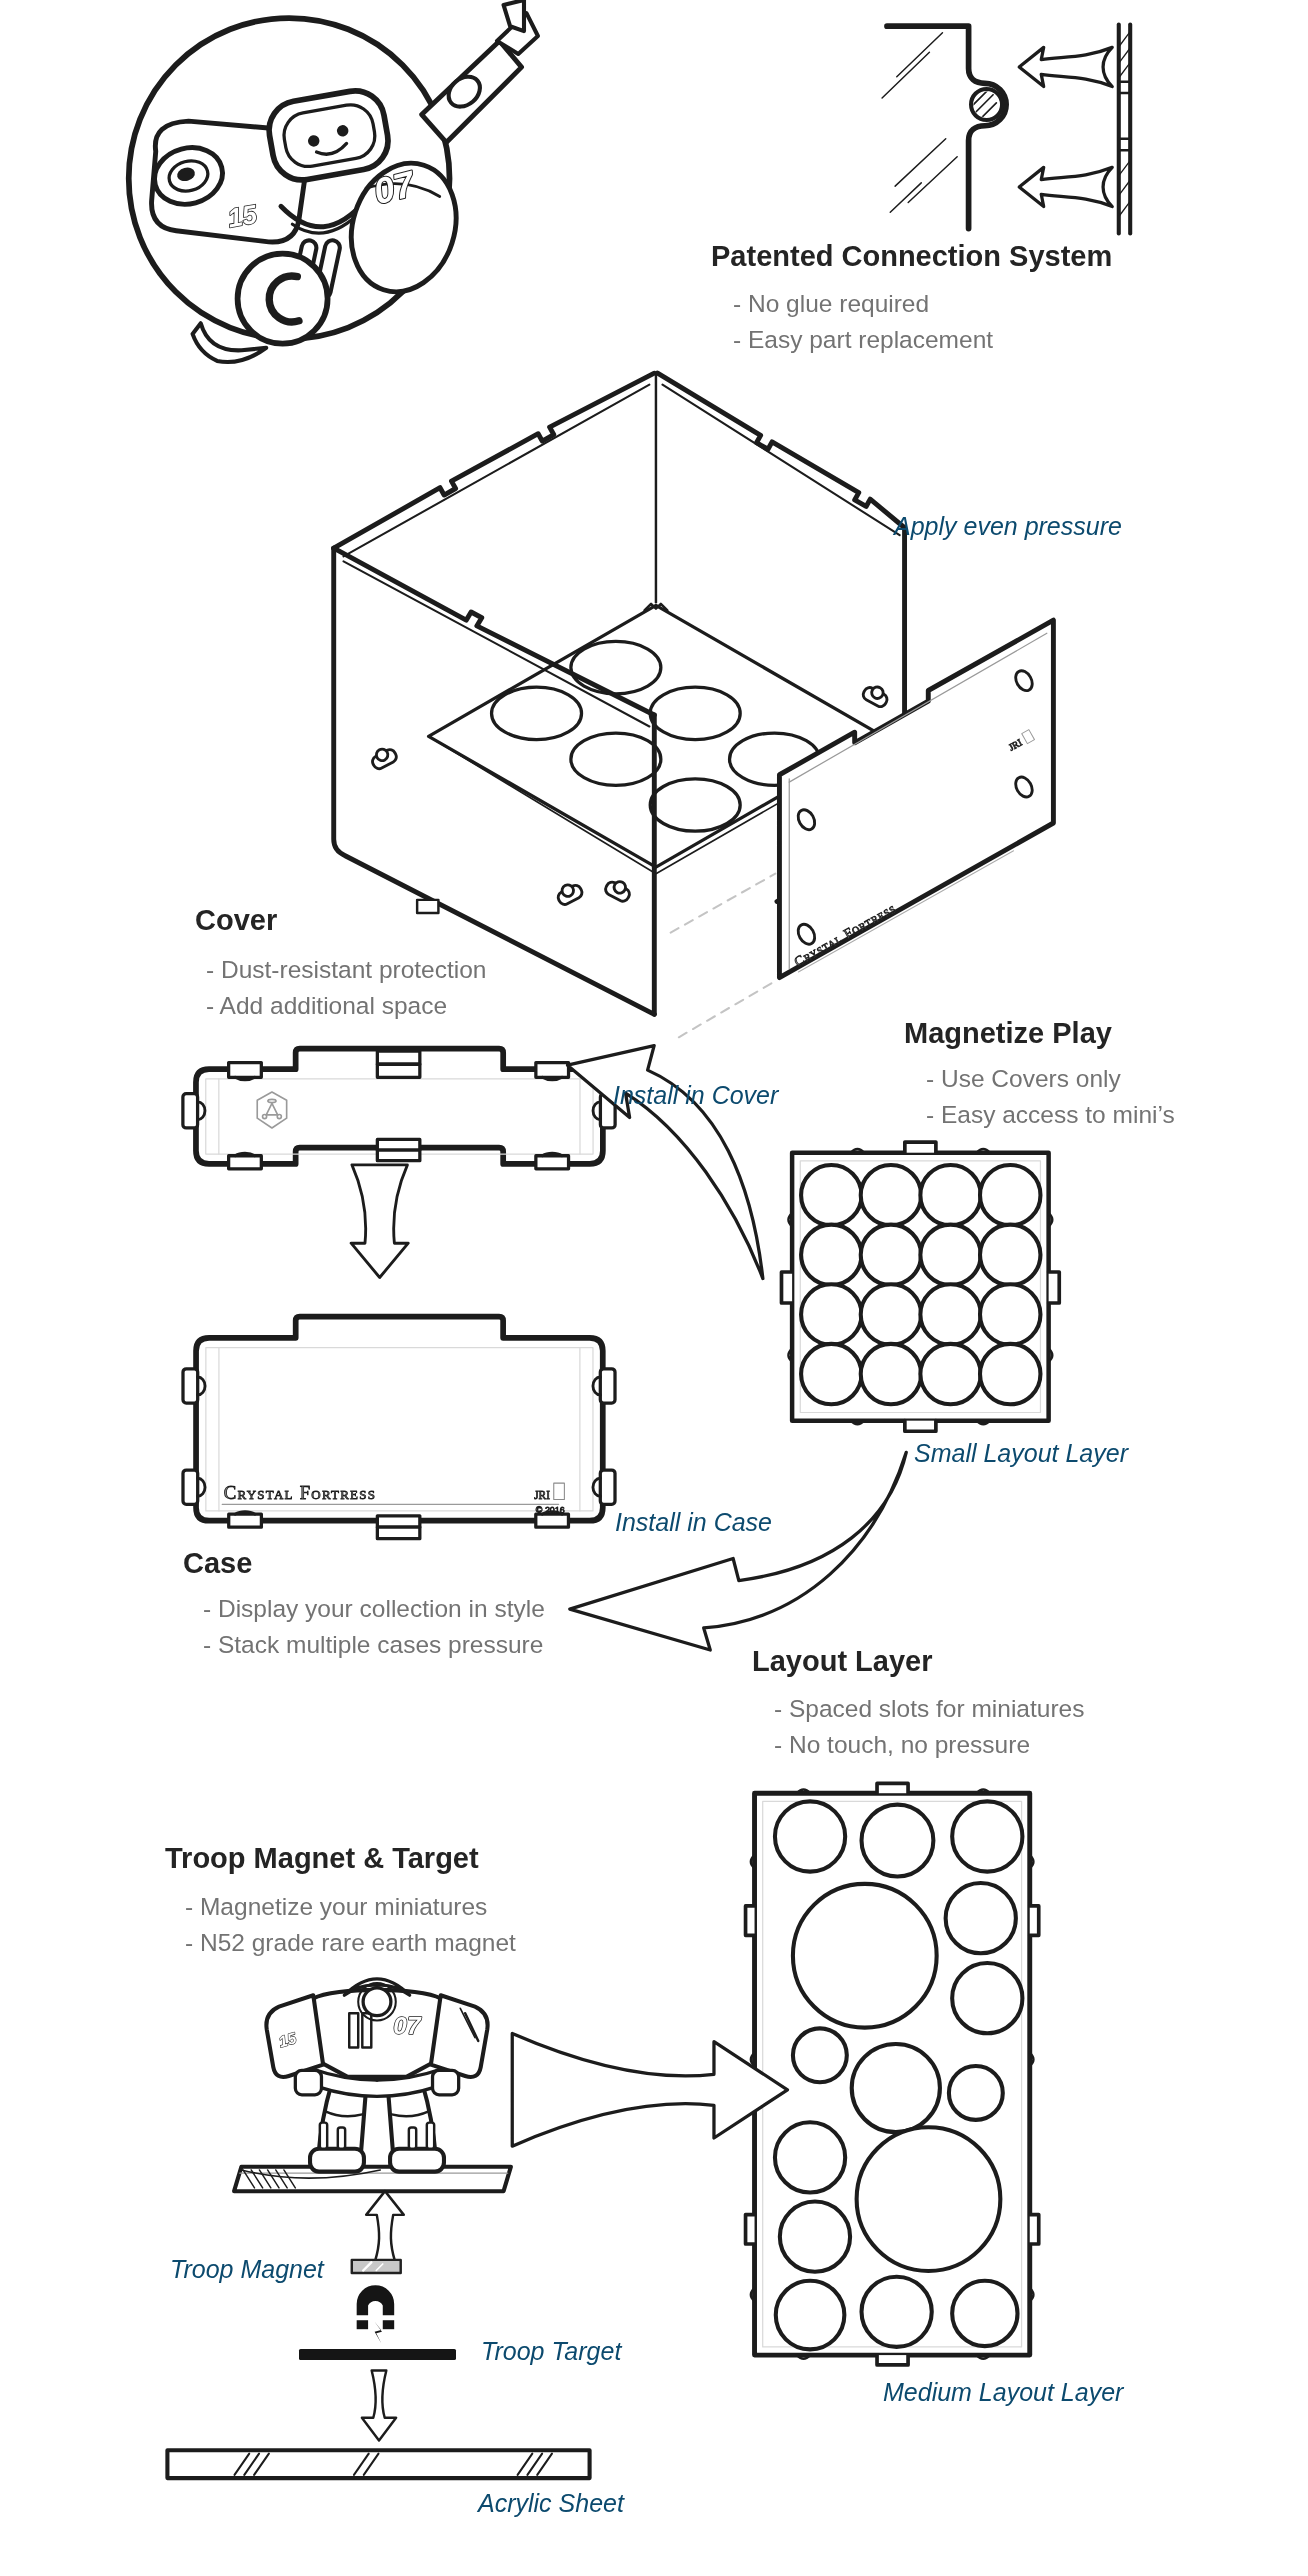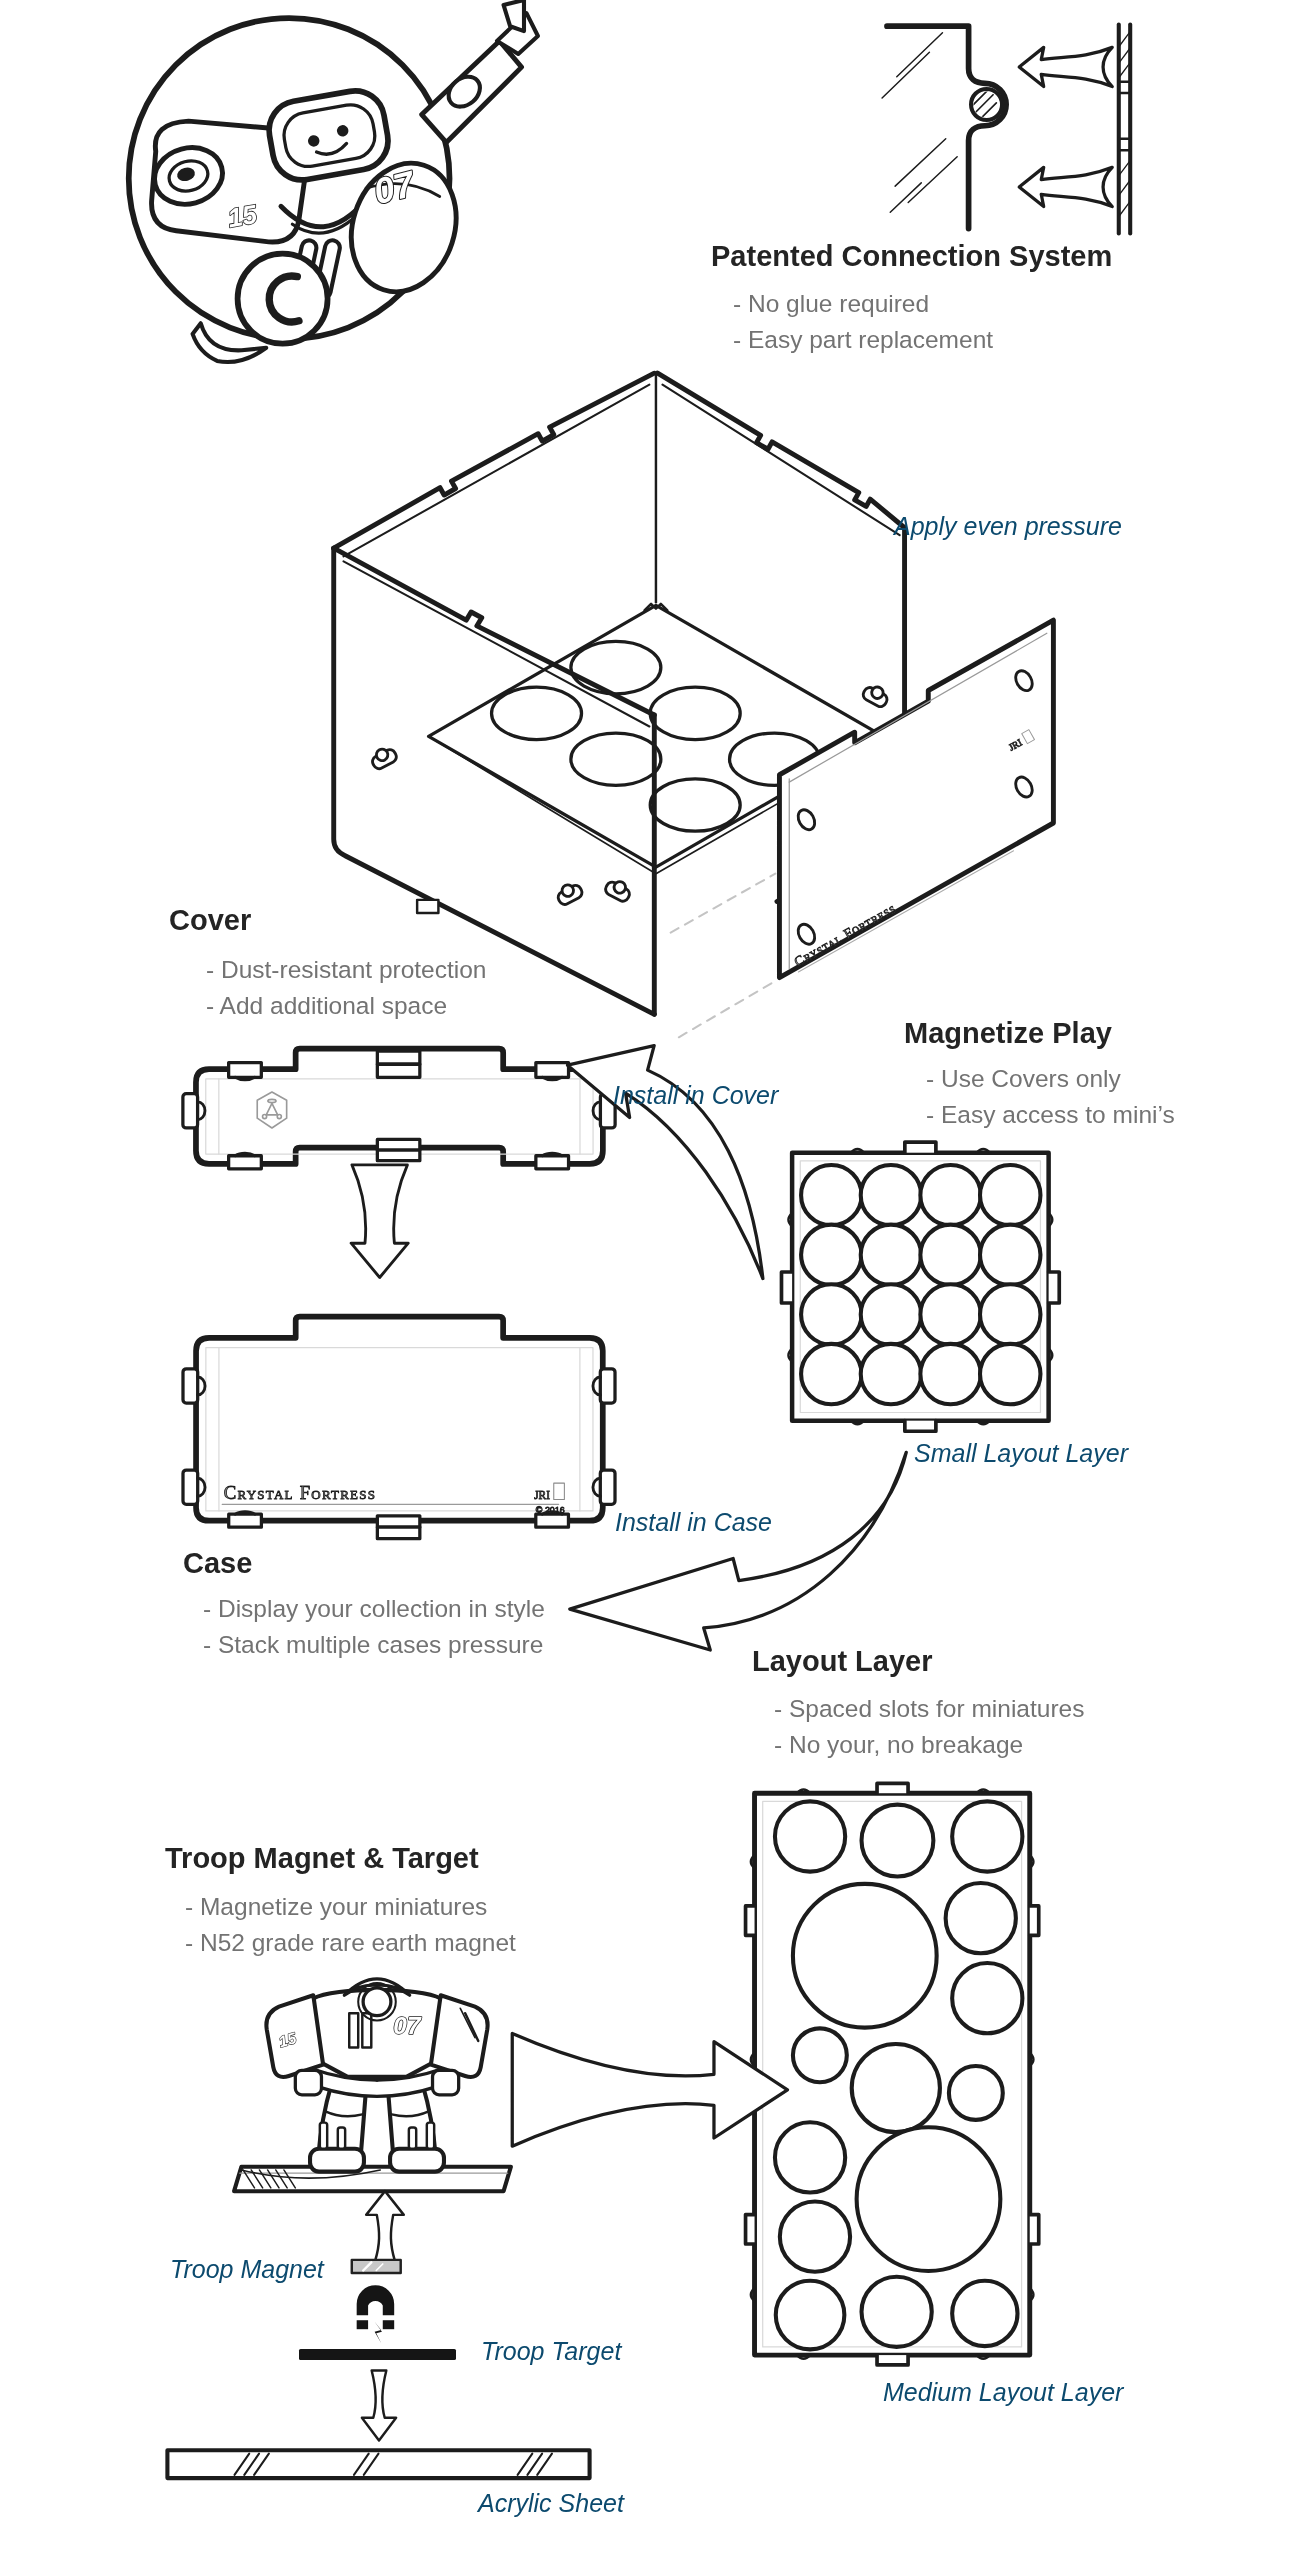--- a/index.html
+++ b/index.html
@@ -196,21 +196,21 @@
       </g>
       <g transform="translate(846,478) rotate(-29.4)">
         <text class="cf" x="0" y="0" font-size="12" fill="#9a9a9a">JRI</text>
         <rect x="22" y="-12" width="10" height="14" stroke="#9a9a9a" stroke-width="1.2" fill="none"></rect>
       </g>
     </g>
   </g>
 </svg>
 <div class="abs it" style="left:894px;top:512px">Apply even pressure</div>
 
-<div class="abs h1" style="left:169px;top:904px;font-size:29px">Cover</div>
+<div class="abs h1" style="left:195px;top:904px;font-size:29px">Cover</div>
 <div class="abs" style="left:206px;top:954px">
   <div class="bl">- Dust-resistant protection</div>
   <div class="bl">- Add additional space</div>
 </div>
 
 <svg class="abs" style="left:176px;top:1043px" width="446" height="134" viewBox="0 0 545 164">
   <g stroke="#1c1c1c" fill="#ffffff" stroke-linejoin="round" stroke-linecap="round">
     <path stroke-width="7" d="M 40,32 L 146,32 L 146,12 Q 146,7 151,7 L 395,7 Q 400,7 400,12 L 400,32
          L 506,32 Q 522,32 522,48 V 132 Q 522,148 506,148
          L 400,148 L 400,133 Q 400,128 395,128 L 151,128 Q 146,128 146,133 L 146,148
@@ -345,21 +345,21 @@
 
 <div class="abs h1" style="left:183px;top:1547px;font-size:29px">Case</div>
 <div class="abs" style="left:203px;top:1593px">
   <div class="bl">- Display your collection in style</div>
   <div class="bl">- Stack multiple cases pressure</div>
 </div>
 
 <div class="abs h1" style="left:752px;top:1645px">Layout Layer</div>
 <div class="abs" style="left:774px;top:1693px">
   <div class="bl">- Spaced slots for miniatures</div>
-  <div class="bl">- No your, no breakage</div>
+  <div class="bl">- No touch, no pressure</div>
 </div>
 
 <svg class="abs" style="left:748px;top:1783px" width="294" height="597" viewBox="0 0 360 730">
   <g stroke="#1c1c1c" fill="#ffffff" stroke-linejoin="round" stroke-linecap="round">
     <rect x="8" y="12" width="337" height="688" stroke-width="6"></rect>
     <rect x="18" y="22" width="317" height="668" class="thin" stroke-width="1.5"></rect>
     <g stroke-width="4.5">
       <path d="M 158,12 V 0 H 196 V 12"></path>
         <path d="M 158,700 V 712 H 196 V 700"></path>
       <path d="M 8,150 H -3 V 186 H 8"></path>

